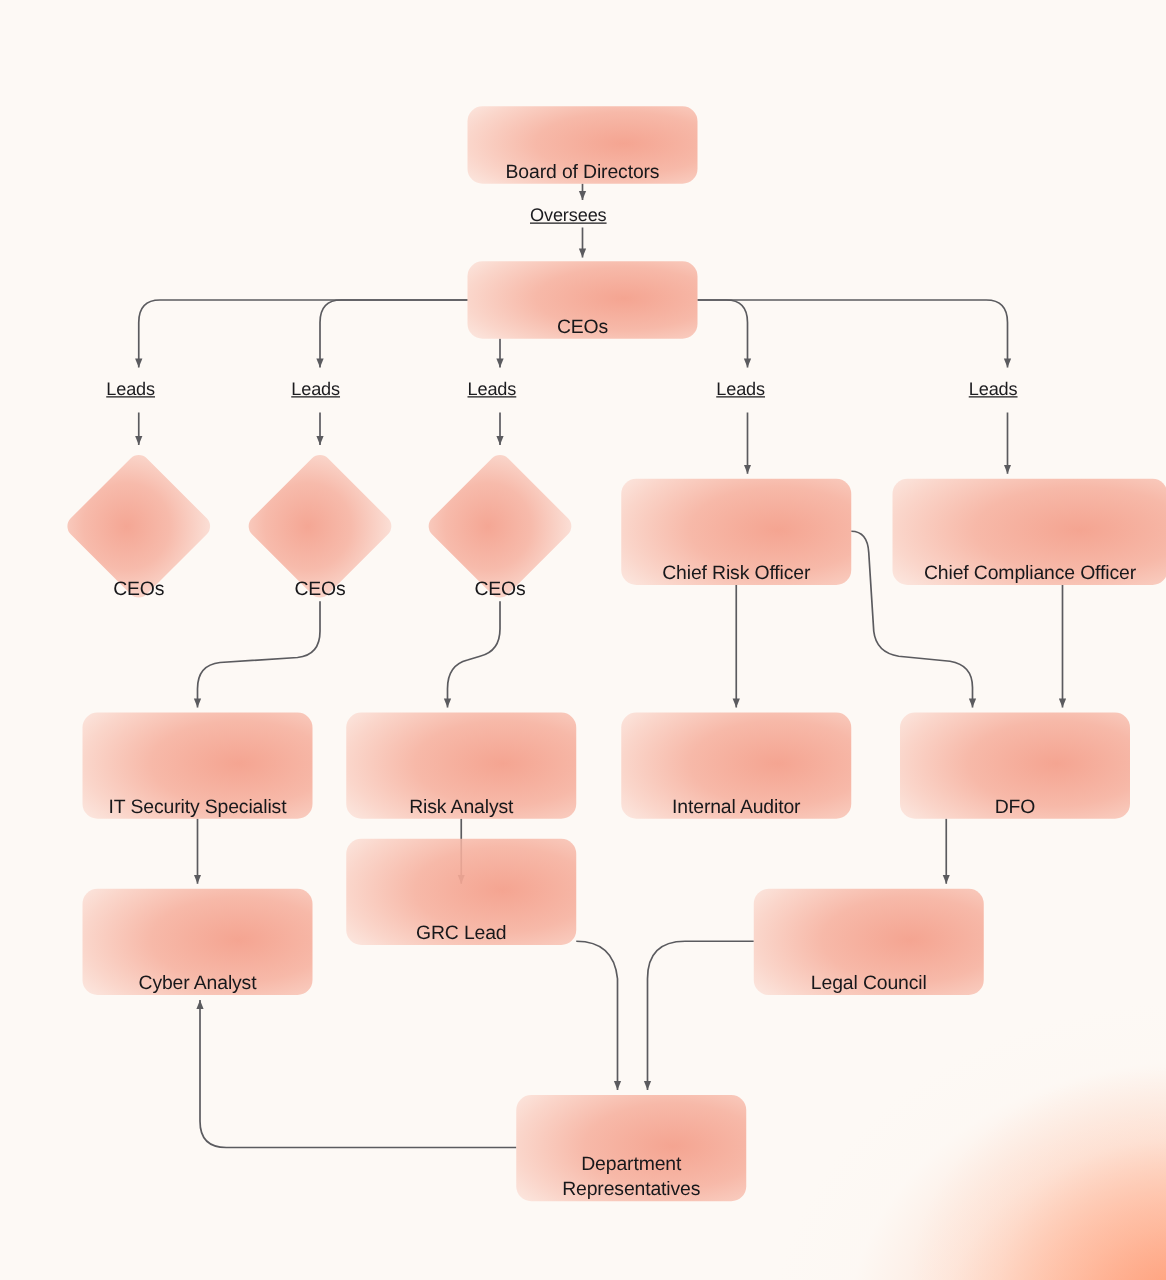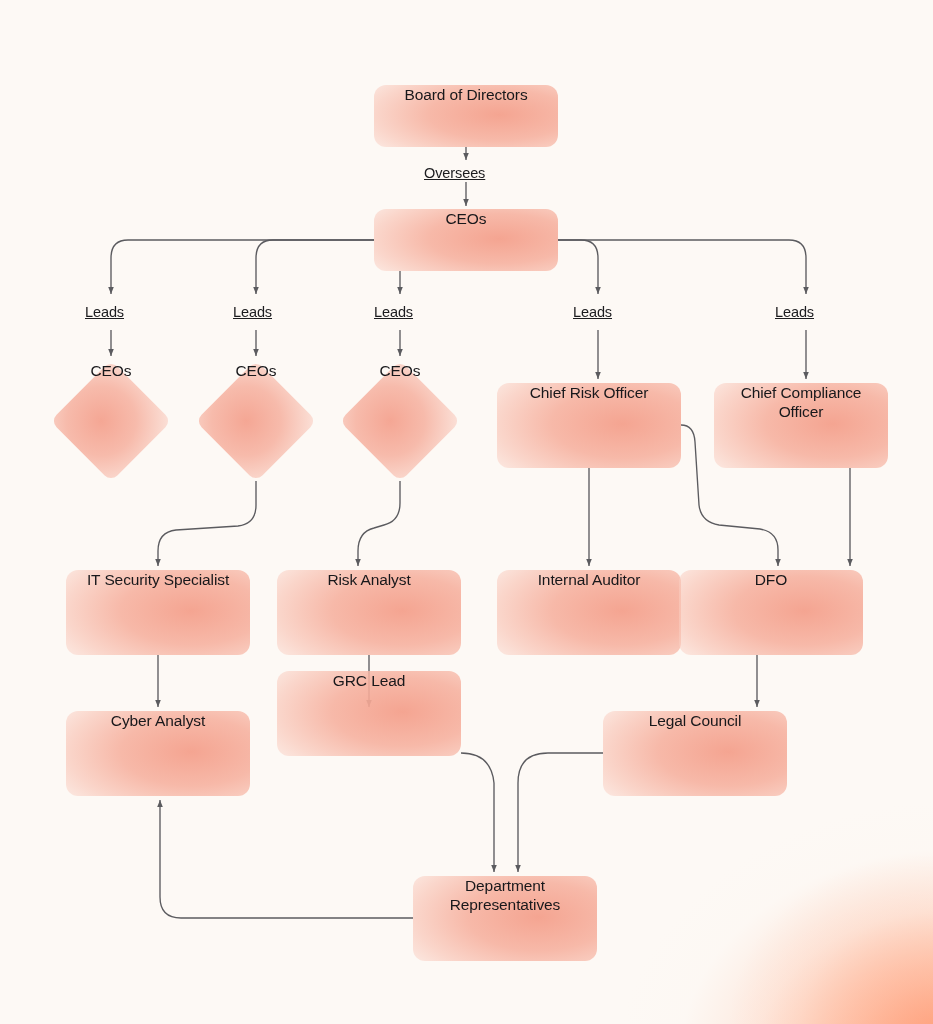--- a/index.html
+++ b/index.html
@@ -33,21 +33,21 @@
   }
   #edges {
     position: absolute;
     left: 0; top: 0;
     width: 933px; height: 1024px;
     pointer-events: none;
   }
   .node {
     position: absolute;
     display: flex;
-    align-items: flex-start;
+    align-items: flex-end;
     justify-content: center;
     text-align: center;
     color: #18181b;
     font-size: 15.5px;
     line-height: 1.25;
     letter-spacing: -0.1px;
     z-index: 2;
   }
   .node.box {
     border-radius: 12px;
@@ -169,37 +169,37 @@
 
   <div class="node diamond" style="left:340px; top:361px; width:120px; height:120px;">
     <span class="dshape"></span>
     <span class="label">CEOs</span>
   </div>
 
   <div class="node box" style="left:497px; top:383px; width:184px; height:85px;">
     <span class="label">Chief Risk Officer</span>
   </div>
 
-  <div class="node box" style="left:714px; top:383px; width:174px; height:85px;">
+  <div class="node box" style="left:714px; top:383px; width:220px; height:85px;">
     <span class="label">Chief Compliance Officer</span>
   </div>
 
   <div class="node box" style="left:66px; top:570px; width:184px; height:85px;">
     <span class="label">IT Security Specialist</span>
   </div>
 
   <div class="node box" style="left:277px; top:570px; width:184px; height:85px;">
     <span class="label">Risk Analyst</span>
   </div>
 
   <div class="node box" style="left:497px; top:570px; width:184px; height:85px;">
     <span class="label">Internal Auditor</span>
   </div>
 
-  <div class="node box" style="left:679px; top:570px; width:184px; height:85px;">
+  <div class="node box" style="left:720px; top:570px; width:184px; height:85px;">
     <span class="label">DFO</span>
   </div>
 
   <div class="node box" style="left:66px; top:711px; width:184px; height:85px;">
     <span class="label">Cyber Analyst</span>
   </div>
 
   <div class="node box" style="left:277px; top:671px; width:184px; height:85px;">
     <span class="label">GRC Lead</span>
   </div>

